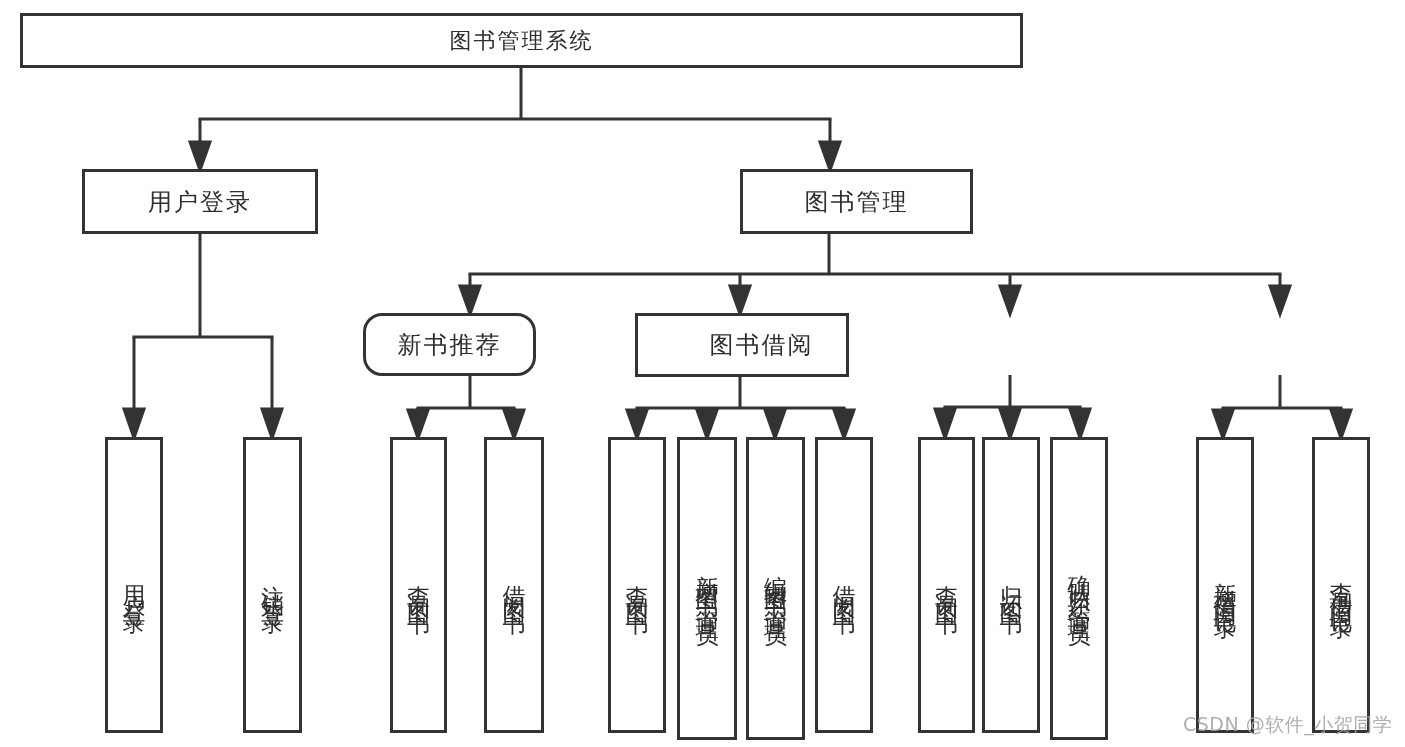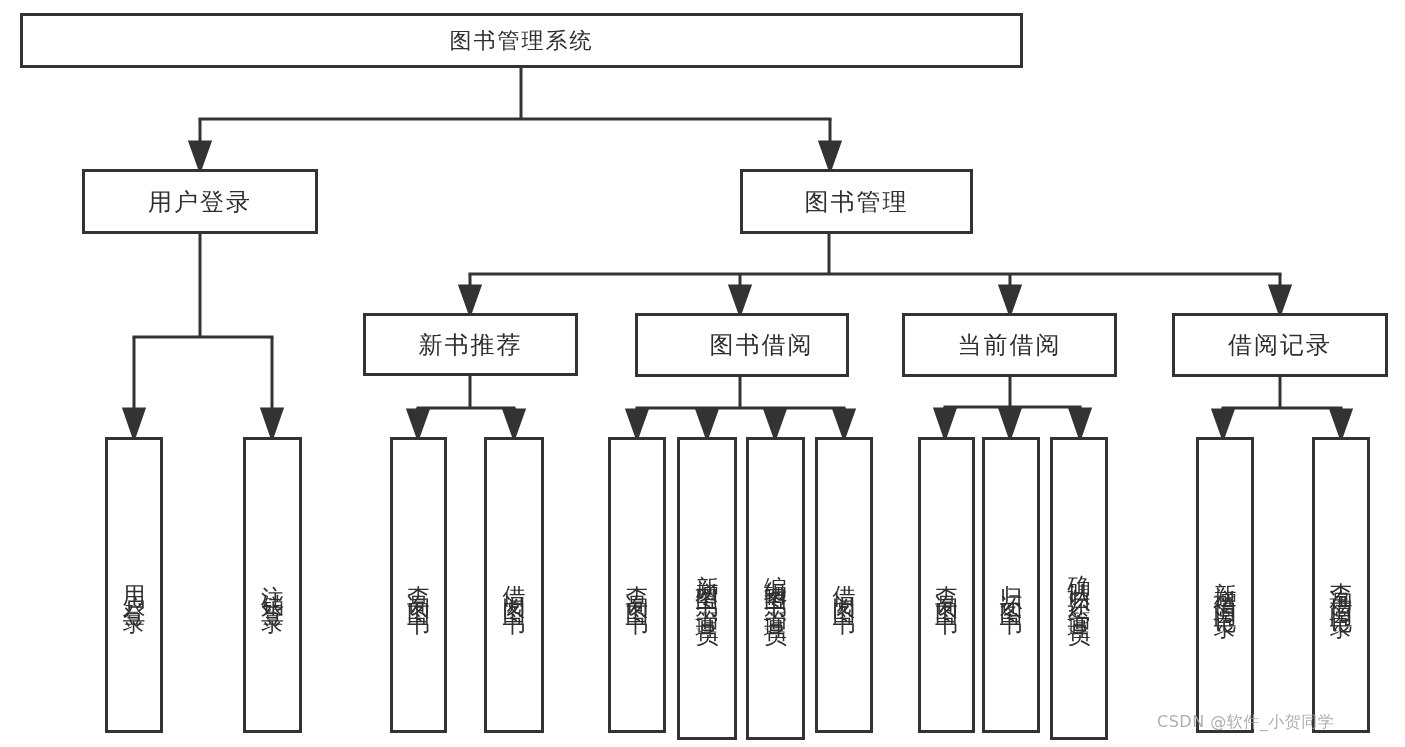--- a/index.html
+++ b/index.html
@@ -48,23 +48,23 @@
   .leaf .vtext {
     writing-mode: vertical-rl;
     letter-spacing: 9px;
     line-height: 1;
   }
   .leaf .vtext.tight {
     letter-spacing: 7px;
   }
   .watermark {
     position: absolute;
-    left: 1157px;
+    left: 1183px;
     top: 712px;
-    font-size: 16px;
+    font-size: 19px;
     color: rgba(165, 165, 165, 0.9);
     letter-spacing: 0.5px;
     white-space: nowrap;
     z-index: 5;
     text-align: right;
   }
 </style>
 </head>
 <body>
 
@@ -132,24 +132,22 @@
       <line x1="1341" y1="408" x2="1341" y2="416"></line>
       <polygon points="1331,410 1351,410 1341,438"></polygon>
     </g>
   </svg>
 
   <div class="node root-node" style="left:20px; top:13px; width:1003px; height:55px;">图书管理系统</div>
 
   <div class="node h-node" style="left:82px; top:169px; width:236px; height:65px;">用户登录</div>
   <div class="node h-node" style="left:713px; top:169px; width:233px; height:65px;margin-left:27px;">图书管理</div>
 
-  <div class="node h-node" style="left:363px; top:313px; width:215px; height:63px;">新书推荐</div>
+  <div class="node h-node" style="left:363px; top:313px; width:173px; height:63px;border-radius:19px;">新书推荐</div>
   <div class="node h-node" style="left:635px; top:313px; width:214px; height:64px;padding-left:39px;">图书借阅</div>
-  <div class="node h-node" style="left:902px; top:313px; width:215px; height:64px;">当前借阅</div>
-  <div class="node h-node" style="left:1172px; top:313px; width:216px; height:64px;">借阅记录</div>
 
   <div class="node leaf" style="left:105px; top:437px; width:58px; height:296px;">
     <span class="vtext">用户登录</span>
   </div>
   <div class="node leaf" style="left:243px; top:437px; width:59px; height:296px;">
     <span class="vtext">注销登录</span>
   </div>
 
   <div class="node leaf" style="left:390px; top:437px; width:57px; height:296px;">
     <span class="vtext">查询图书</span>

